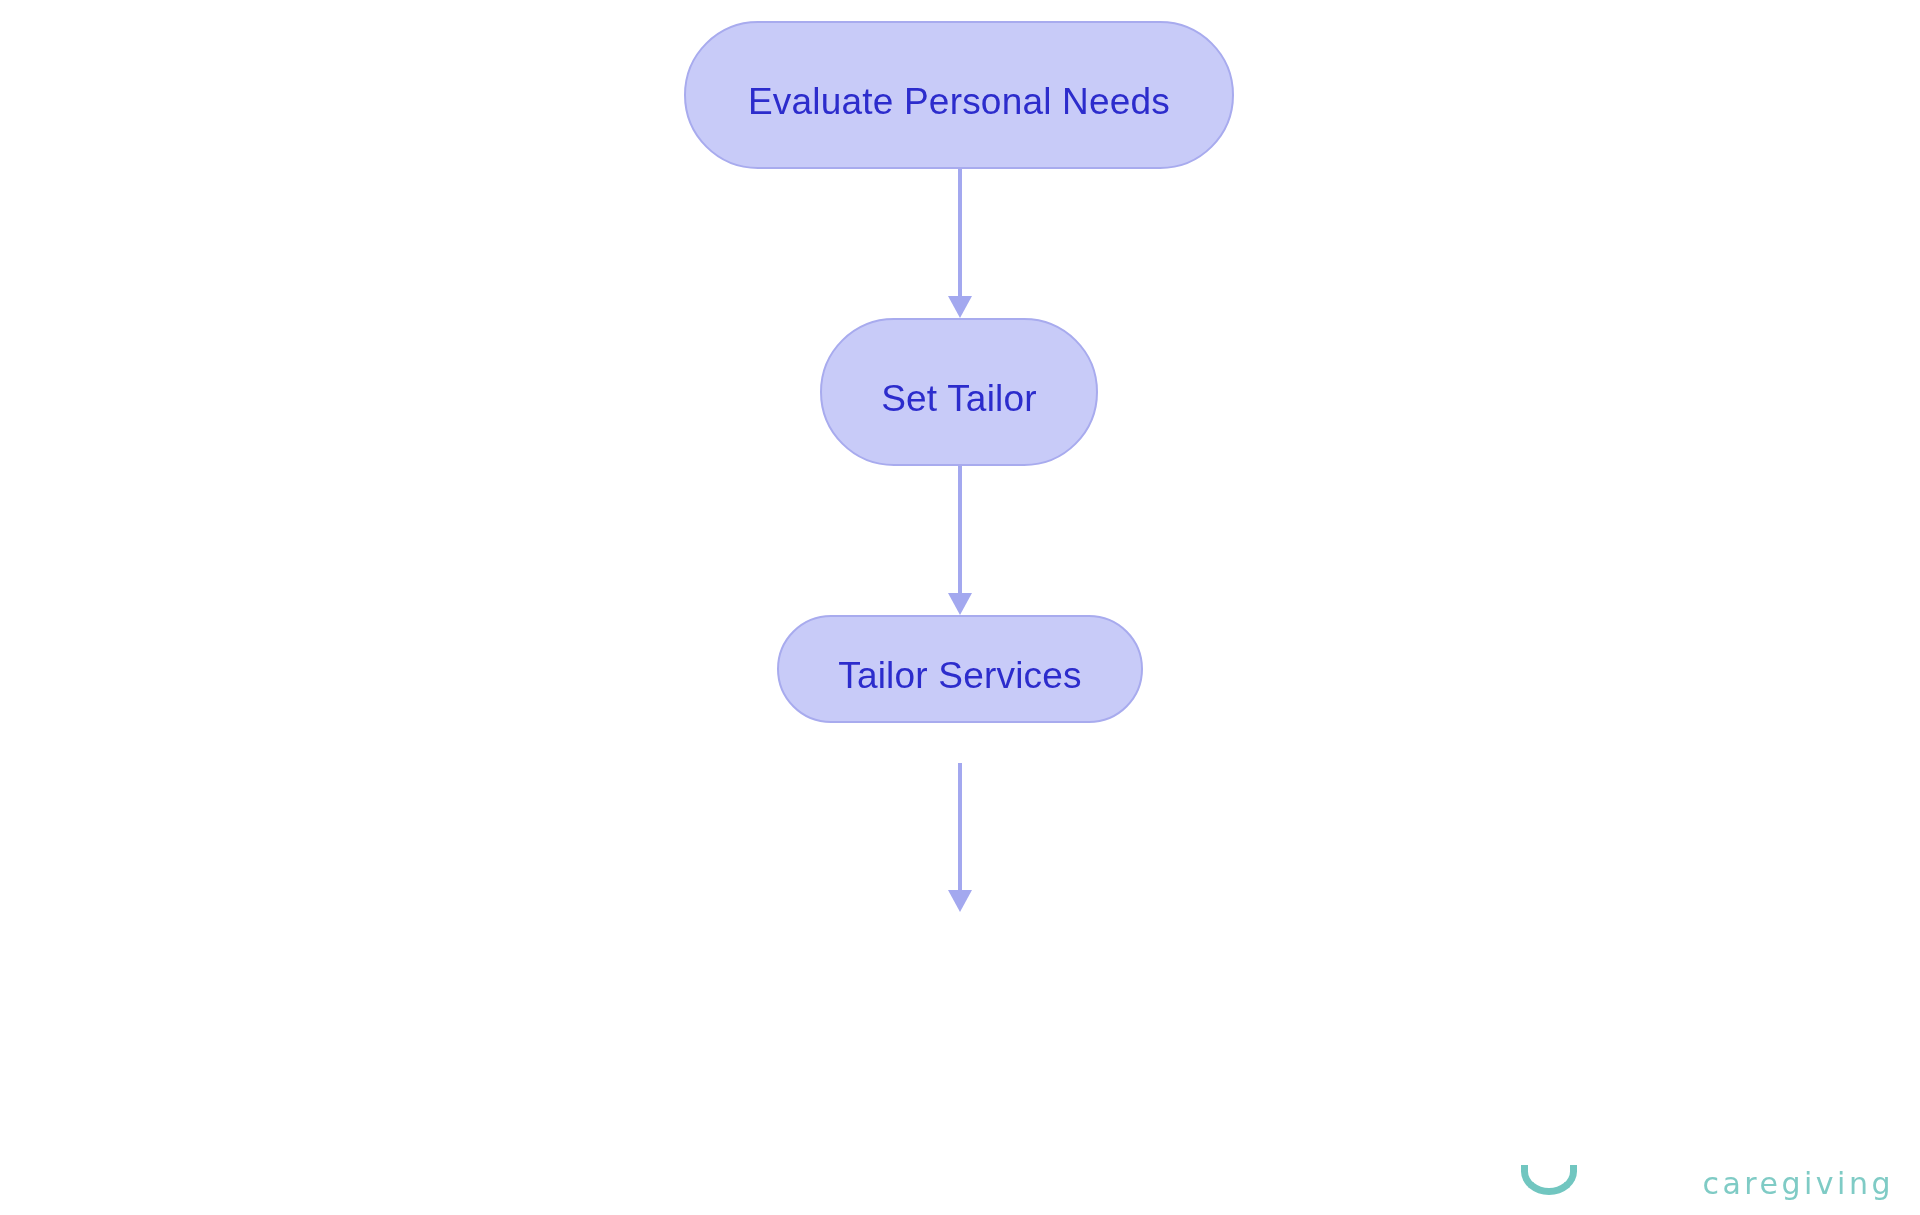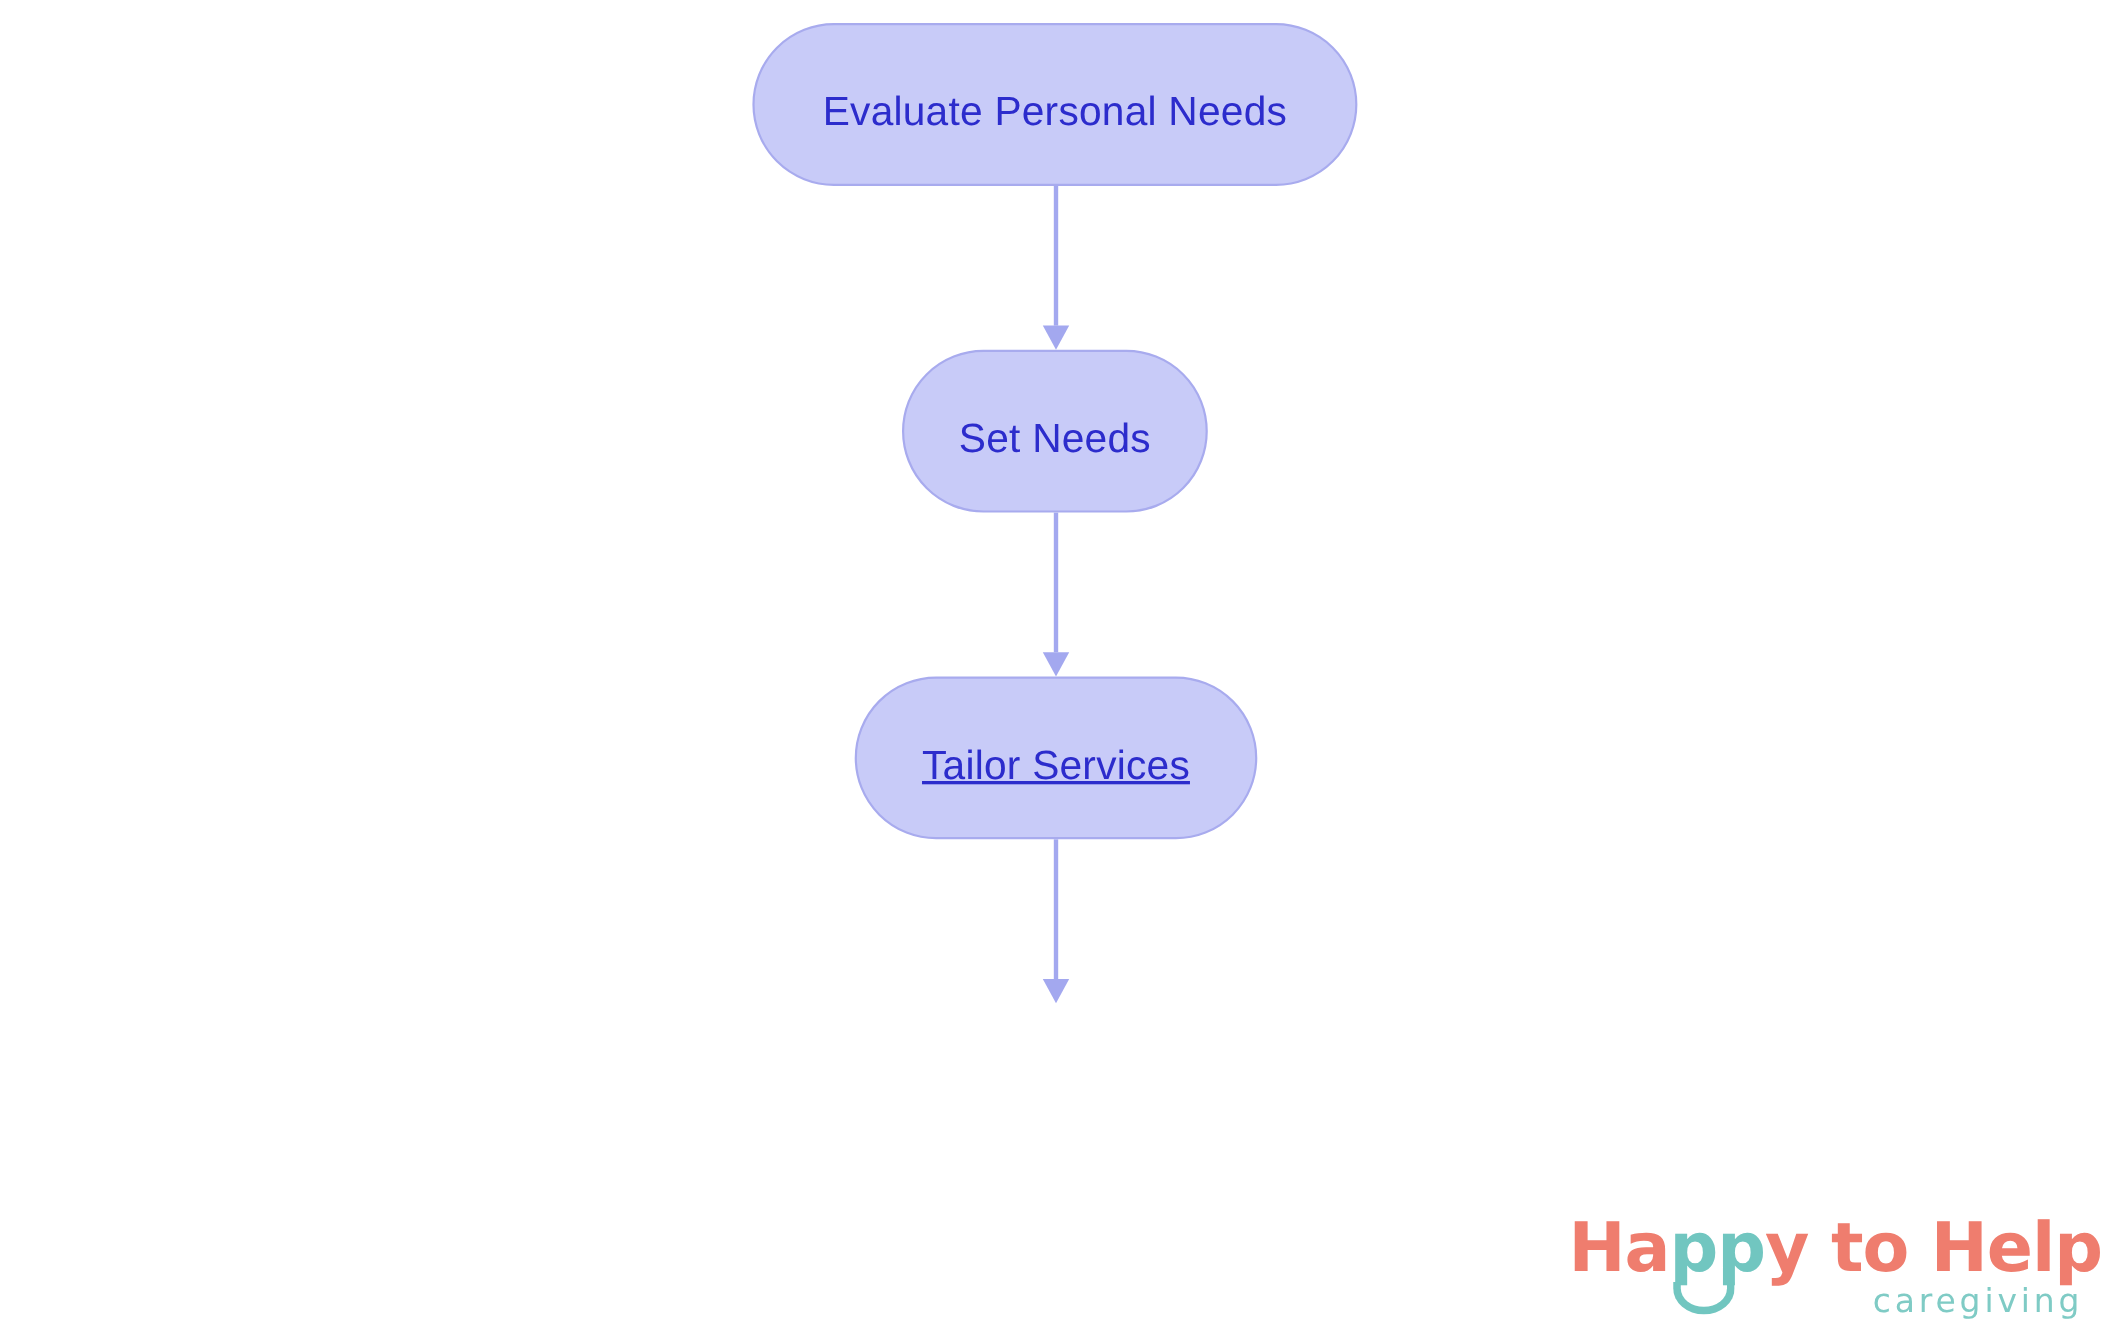--- a/index.html
+++ b/index.html
@@ -49,23 +49,22 @@
     width: 550px; height: 148px;
     font-size: 37px;
   }
   #node-1 {
     left: 820px;  top: 318px;
     width: 278px; height: 148px;
     font-size: 37px;
   }
   #node-2 {
     left: 777px;  top: 615px;
-    width: 366px; height: 148px;
+    width: 366px; height: 108px;
     font-size: 37px;
-    text-decoration: underline;
   }
   #node-3 {
     left: 677px;  top: 912px;
     width: 566px; height: 148px;
     font-size: 37px;
   }
 
   
   .flow-edge {
     position: absolute;
@@ -157,37 +156,36 @@
   <div class="flow-node" id="node-0">
     <span class="node-label">Evaluate Personal Needs</span>
   </div>
 
   <div class="flow-edge" id="edge-0">
     <div class="edge-line"></div>
     <div class="edge-head"></div>
   </div>
 
   <div class="flow-node" id="node-1">
-    <span class="node-label">Set Needs</span>
+    <span class="node-label">Set Tailor</span>
   </div>
 
   <div class="flow-edge" id="edge-1">
     <div class="edge-line"></div>
     <div class="edge-head"></div>
   </div>
 
   <div class="flow-node" id="node-2">
     <span class="node-label">Tailor Services</span>
   </div>
 
   <div class="flow-edge" id="edge-2">
     <div class="edge-line"></div>
     <div class="edge-head"></div>
   </div>
 
 
 </div>
 
 <div id="brand-logo">
-  <div class="logo-wordmark"><span class="logo-coral">Ha</span><span class="logo-teal">pp</span><span class="logo-coral">y to Help</span></div>
   <div class="logo-smile"></div>
   <div class="logo-tagline">caregiving</div>
 </div>
 
 </body></html>

